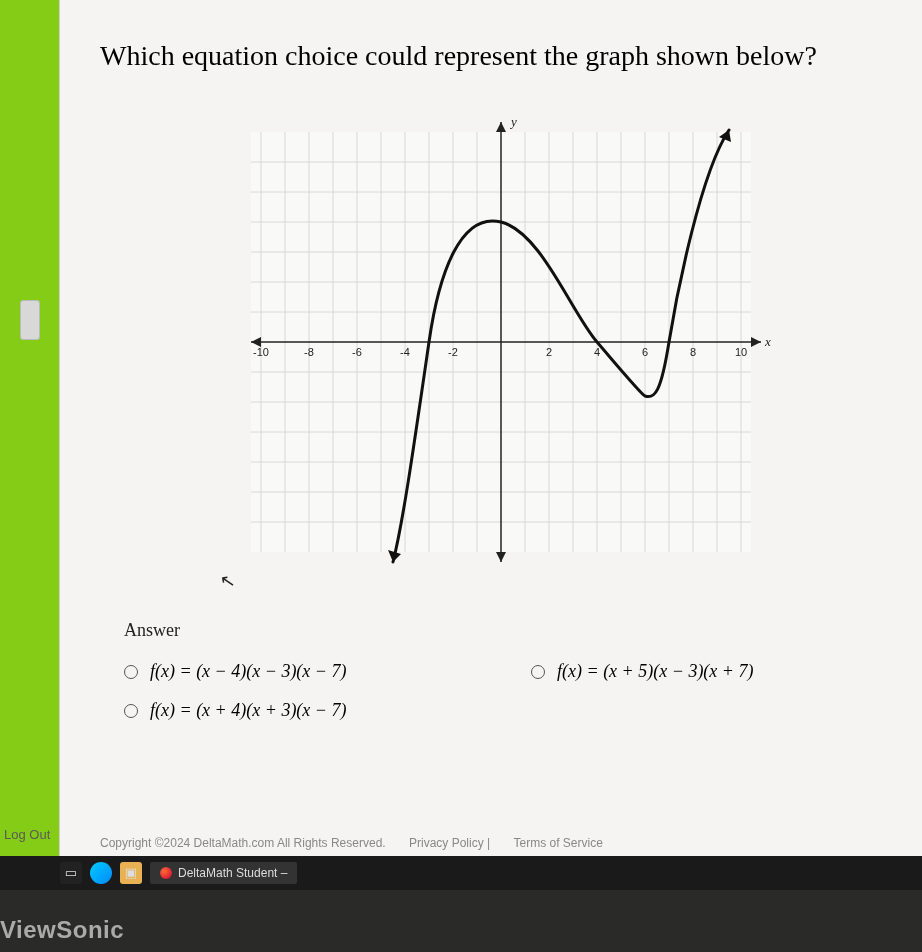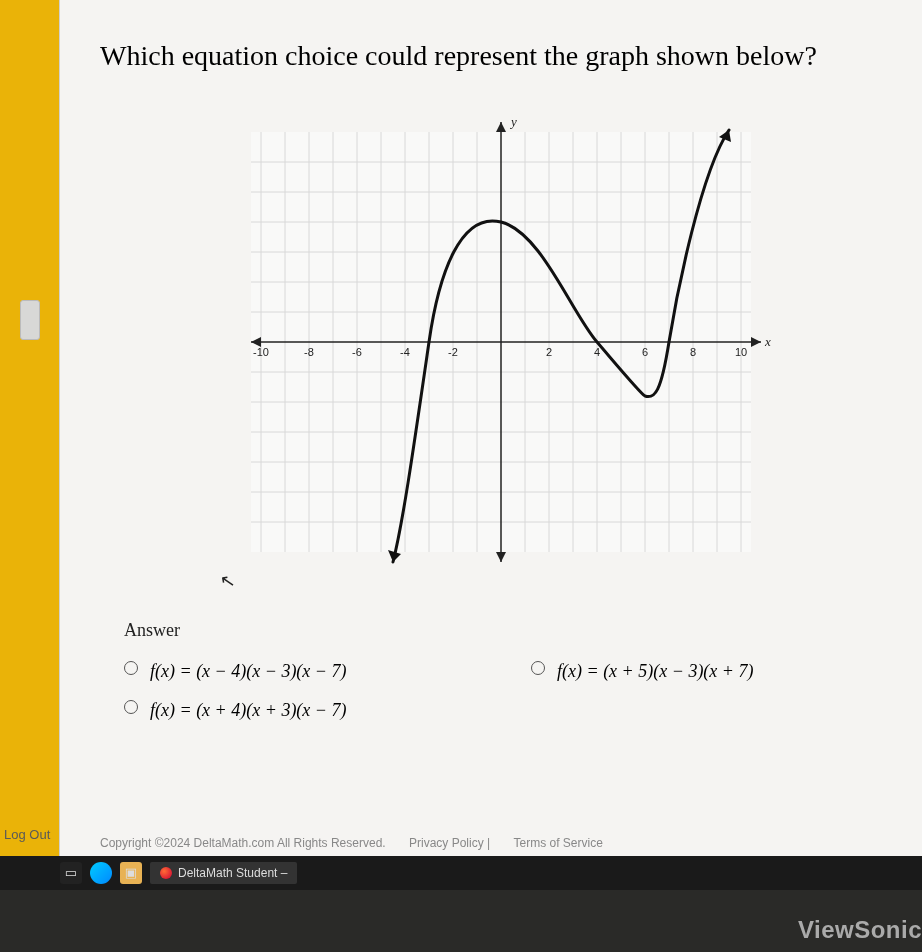--- a/index.html
+++ b/index.html
@@ -20,21 +20,21 @@
   .screen {
     position: absolute;
     top: 0; left: 0; right: 0;
     height: 890px;
     background: #f5f4f2;
   }
   .sidebar-left {
     position: absolute;
     left: 0; top: 0; bottom: 0;
     width: 60px;
-    background: #eab308;
+    background: #84cc16;
     border-right: 1px solid #d0d0ce;
   }
   .logout {
     position: absolute;
     left: 4px;
     bottom: 48px;
     font-size: 13px;
     color: #5a5a58;
     font-family: Arial, sans-serif;
   }
@@ -87,21 +87,21 @@
   }
   .options {
     display: grid;
     grid-template-columns: 1fr 1fr;
     gap: 18px 60px;
     font-size: 18px;
     font-family: 'Times New Roman', serif;
   }
   .option {
     display: flex;
-    align-items: flex-start;
+    align-items: center;
     gap: 12px;
     cursor: pointer;
   }
   .radio {
     width: 14px; height: 14px;
     border: 1.5px solid #555;
     border-radius: 50%;
     flex-shrink: 0;
   }
   .eq { font-style: italic; }
@@ -144,21 +144,21 @@
     gap: 6px;
   }
   .task-tab-dot {
     width: 12px; height: 12px; border-radius: 50%;
     background: radial-gradient(circle at 35% 35%, #ff6b35, #c03);
   }
   .bezel-brand {
     position: absolute;
     left: 0; right: 0;
     bottom: 8px;
-    text-align: right;
+    text-align: left;
     color: #aaa;
     font-family: Arial, sans-serif;
     font-size: 24px;
     font-weight: bold;
     letter-spacing: 0.5px;
   }
 </style>
 </head>
 <body>
 

